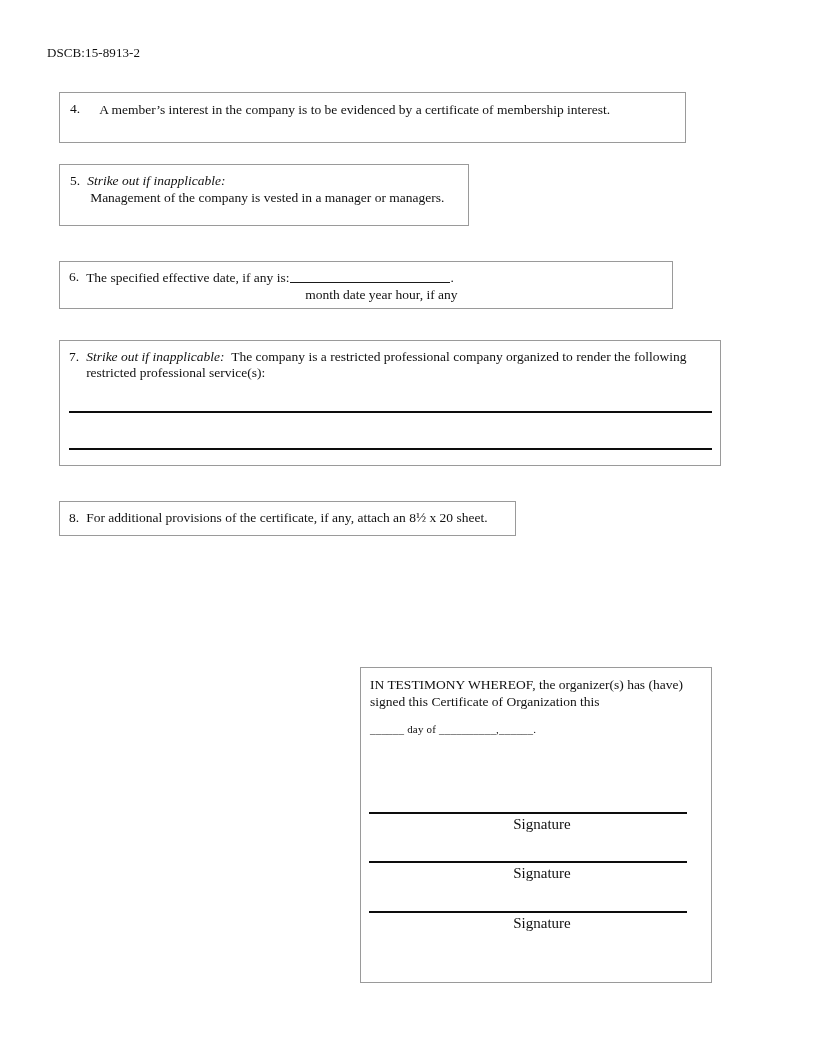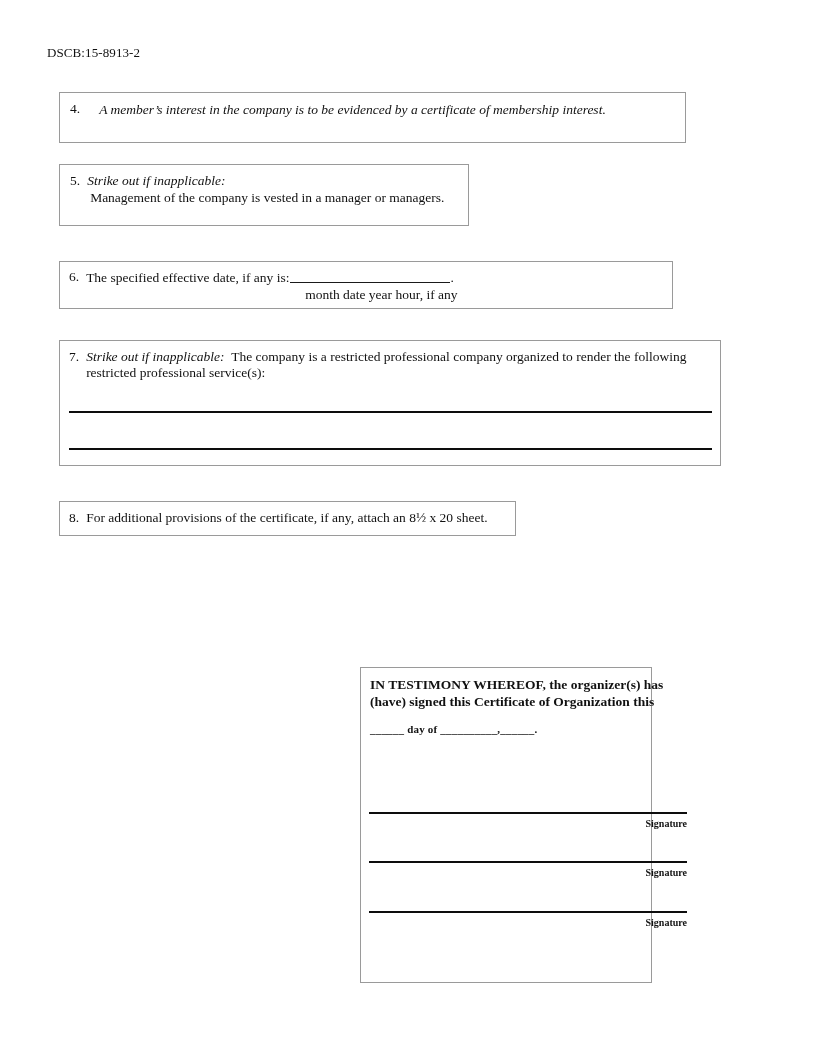--- a/index.html
+++ b/index.html
@@ -58,21 +58,20 @@
     font-style: italic;
     display: block;
   }
   .strike-inline {
     font-style: italic;
   }
   .item-sub {
     display: block;
     padding-left: 12px;
     margin-top: 1px;
-    font-style: italic;
   }
   .item-sub-nopad {
     display: block;
     padding-left: 3px;
     margin-top: 1px;
   }
 
   
   #box4 {
     left: 59px;
@@ -140,25 +139,24 @@
     height: 35px;
     padding: 8px 10px 0 9px;
   }
 
   
   #testimony {
     position: absolute;
     box-sizing: border-box;
     left: 360px;
     top: 667px;
-    width: 292px;
+    width: 352px;
     height: 316px;
     border: 1px solid #9a9a9a;
     background: #ffffff;
-    font-weight: bold;
   }
   .test-text {
     position: absolute;
     left: 9px;
     top: 9px;
     width: 320px;
     font-size: 13.5px;
     line-height: 16.5px;
   }
   .test-dayline {
@@ -172,24 +170,24 @@
   }
   .sig-rule {
     position: absolute;
     left: 8px;
     width: 318px;
     height: 0;
     border-top: 2.2px solid #0d0d0d;
   }
   .sig-label {
     position: absolute;
-    left: 8px;
+    left: 22px;
     width: 318px;
-    text-align: right;
-    font-size: 10px;
+    text-align: center;
+    font-size: 15px;
     line-height: 16px;
   }
   #sig-rule-1 { top: 144px; }
   #sig-label-1 { top: 148px; }
   #sig-rule-2 { top: 193px; }
   #sig-label-2 { top: 197px; }
   #sig-rule-3 { top: 243px; }
   #sig-label-3 { top: 247px; }
 </style>
 </head>

